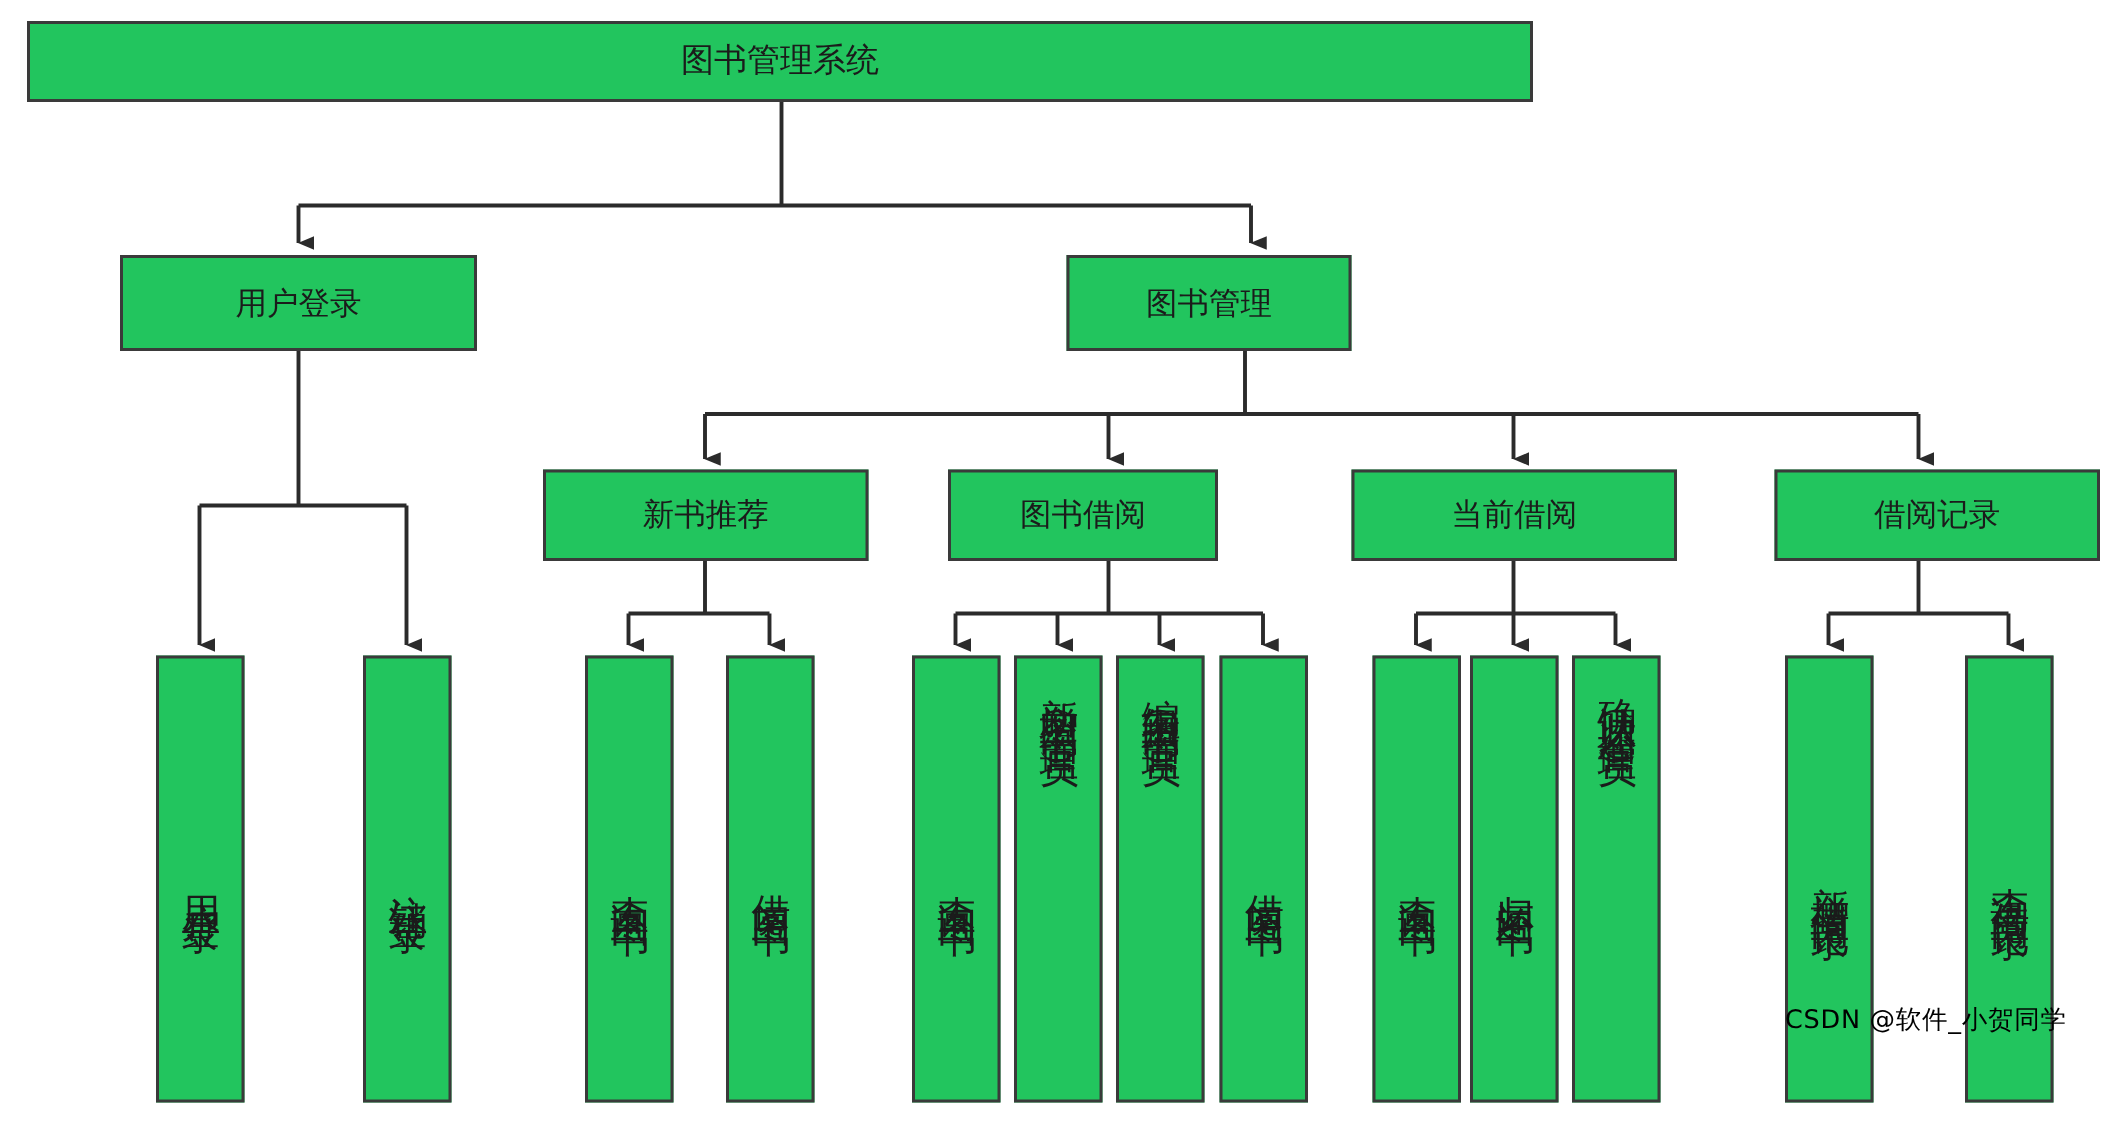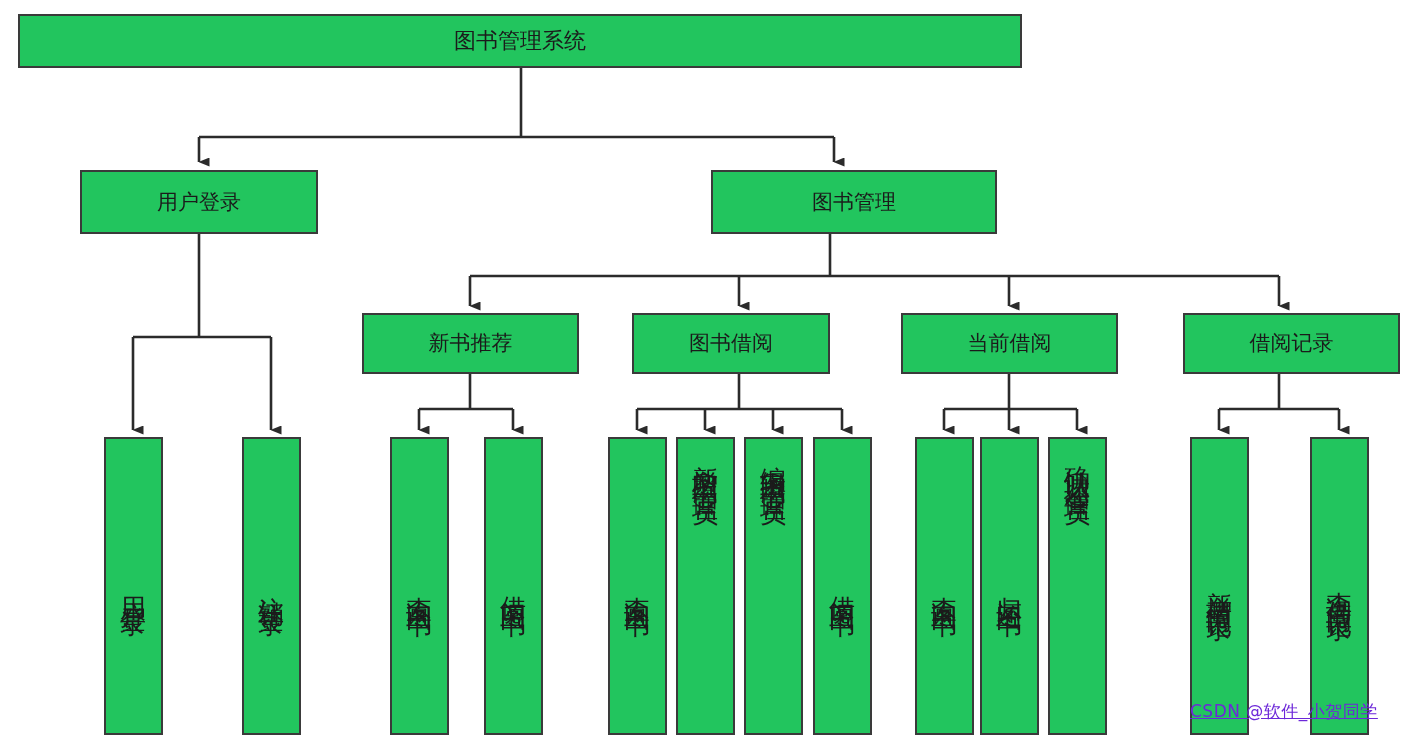--- a/index.html
+++ b/index.html
@@ -37,26 +37,25 @@
   .v-node .lbl{
     writing-mode:vertical-rl;
     text-orientation:upright;
     font-size:26px;
     letter-spacing:5px;
     line-height:1;
   }
   .v-node.centered{align-items:center;padding-top:0;}
   .watermark{
     position:absolute;
-    left:1190px;top:700px;
+    left:1190px;top:668px;
     font-size:17px;
-    color:#6d28d9;
+    color:#000000;
     white-space:nowrap;
     letter-spacing:0.5px;
-    text-decoration:underline;
   }
 </style>
 </head>
 <body>
 
 <div id="stage">
 
   <svg id="wires" viewBox="0 0 1405 747" xmlns="http://www.w3.org/2000/svg">
     <defs>
       <marker id="arw" markerWidth="9" markerHeight="11" refX="4.5" refY="10.5" orient="auto" markerUnits="userSpaceOnUse">
@@ -107,28 +106,28 @@
     </g>
   </svg>
 
   <div class="node h-node" id="n-root" style="left:18px;top:14px;width:1004px;height:54px;">
     <span class="lbl">图书管理系统</span>
   </div>
 
   <div class="node h-node" style="left:80px;top:170px;width:238px;height:64px;">
     <span class="lbl">用户登录</span>
   </div>
-  <div class="node h-node" style="left:711px;top:170px;width:286px;height:64px;">
+  <div class="node h-node" style="left:711px;top:170px;width:190px;height:64px;">
     <span class="lbl">图书管理</span>
   </div>
 
   <div class="node h-node" style="left:362px;top:313px;width:217px;height:61px;">
     <span class="lbl">新书推荐</span>
   </div>
-  <div class="node h-node" style="left:632px;top:313px;width:198px;height:61px;">
+  <div class="node h-node" style="left:632px;top:313px;width:180px;height:61px;">
     <span class="lbl">图书借阅</span>
   </div>
   <div class="node h-node" style="left:901px;top:313px;width:217px;height:61px;">
     <span class="lbl">当前借阅</span>
   </div>
   <div class="node h-node" style="left:1171px;top:313px;width:217px;height:61px;margin-left:12px;">
     <span class="lbl">借阅记录</span>
   </div>
 
   <div class="node v-node centered" style="left:104px;top:437px;width:59px;height:298px;">

